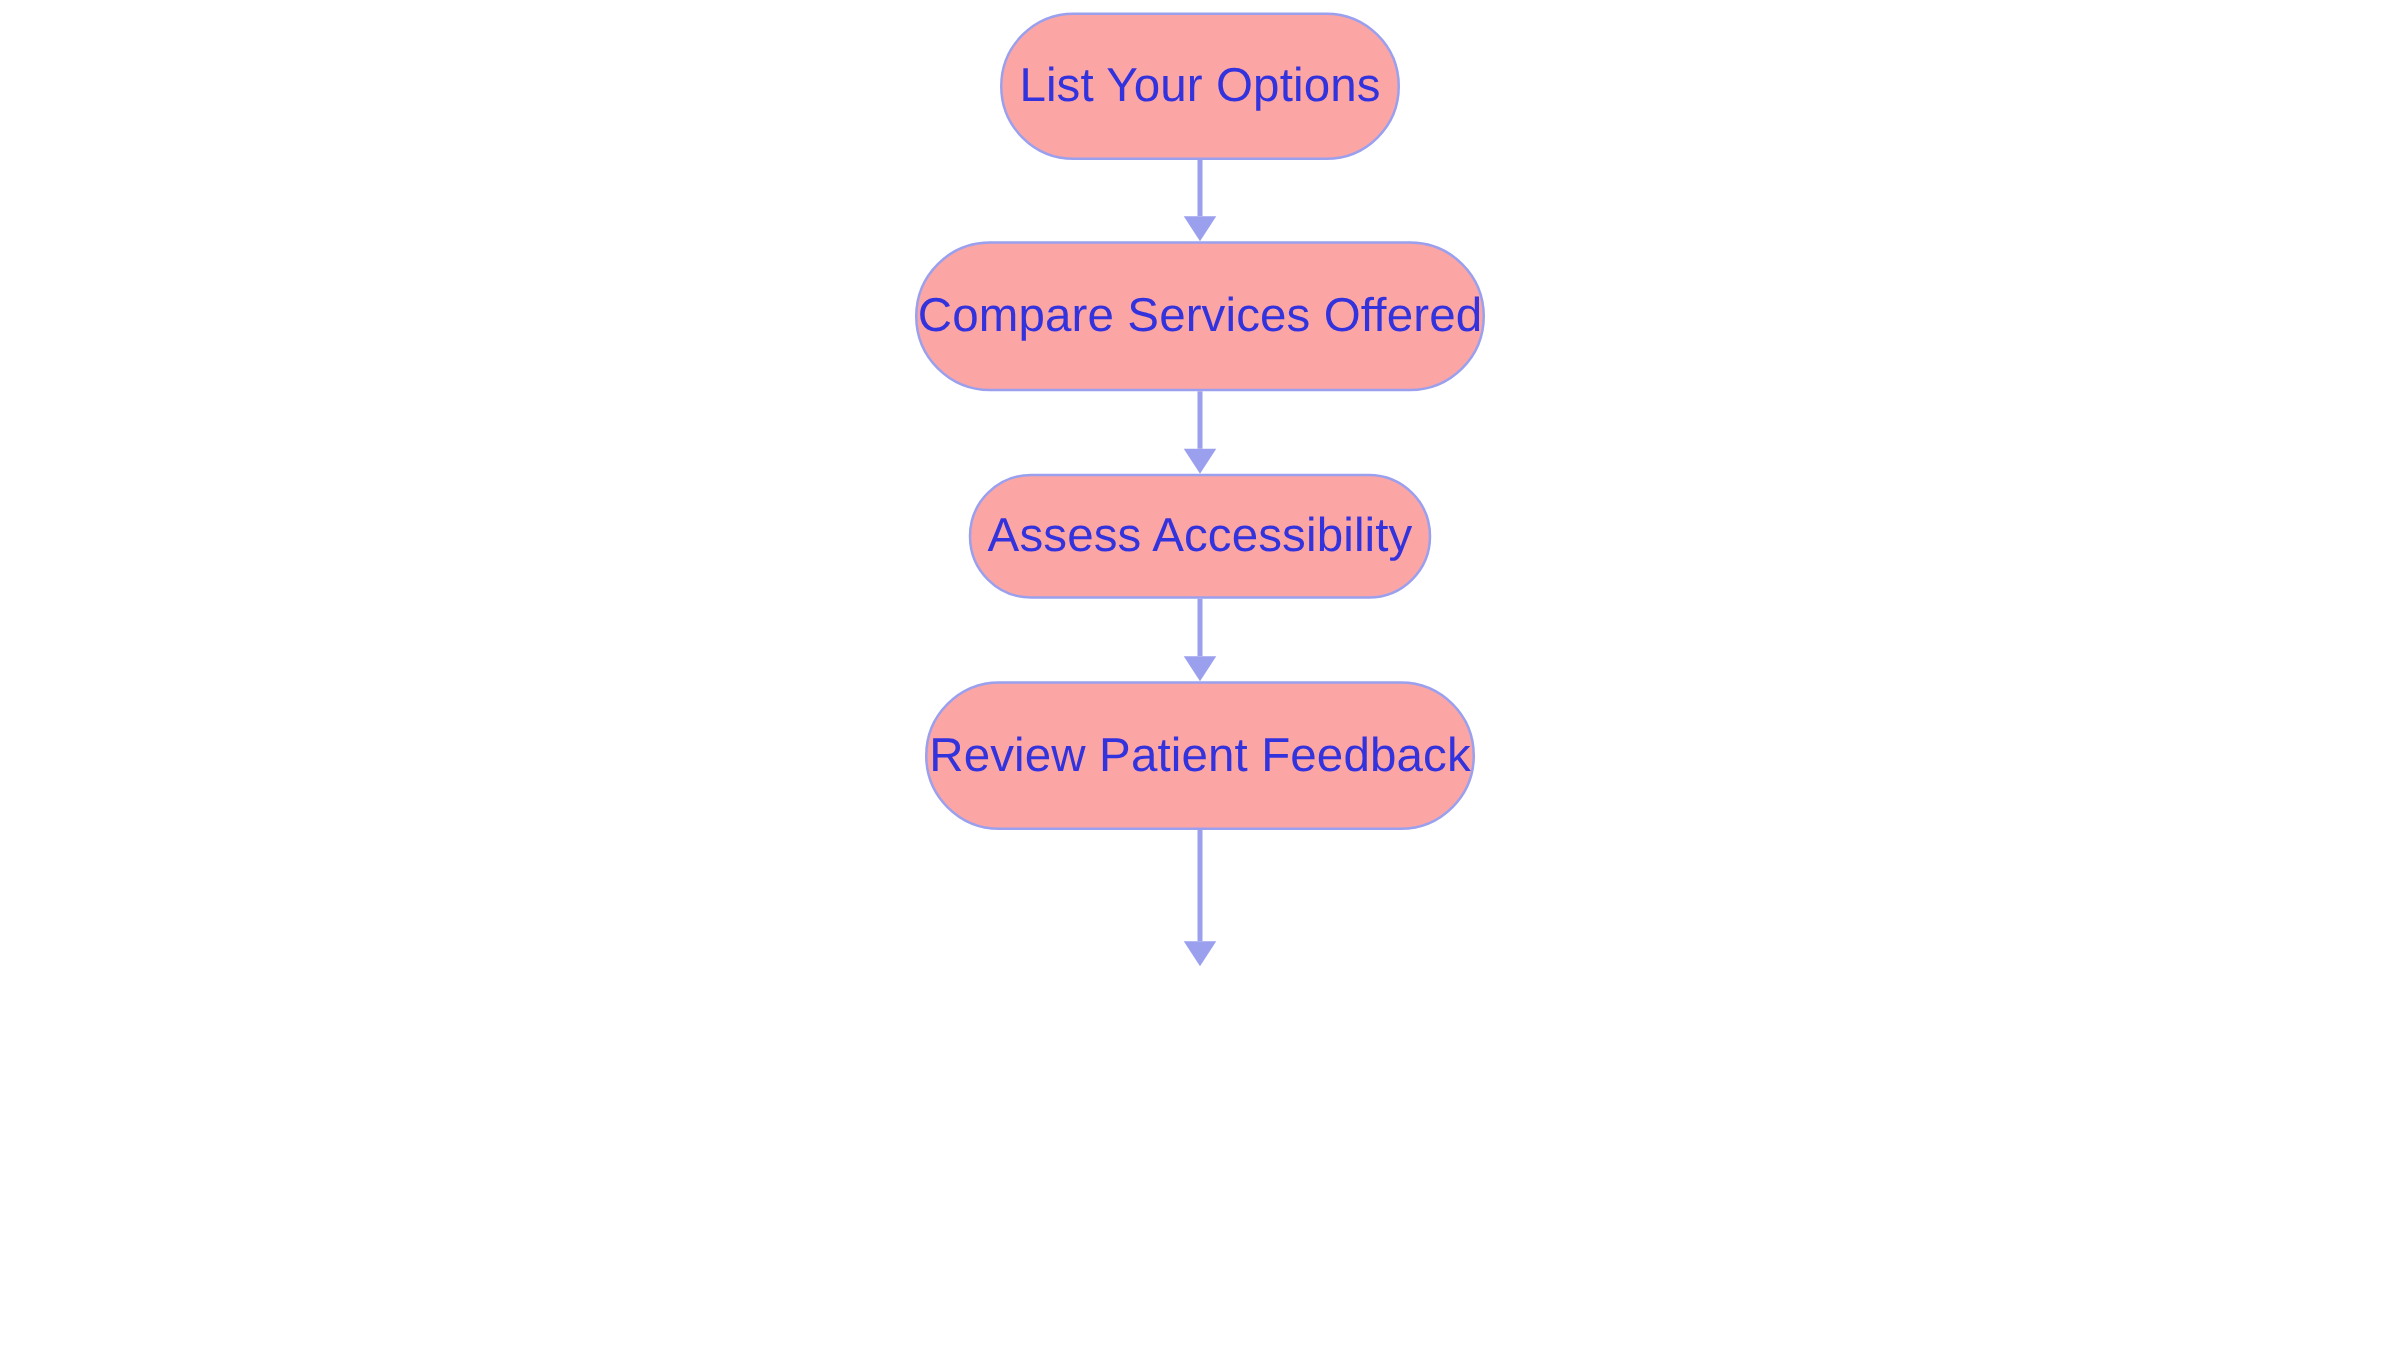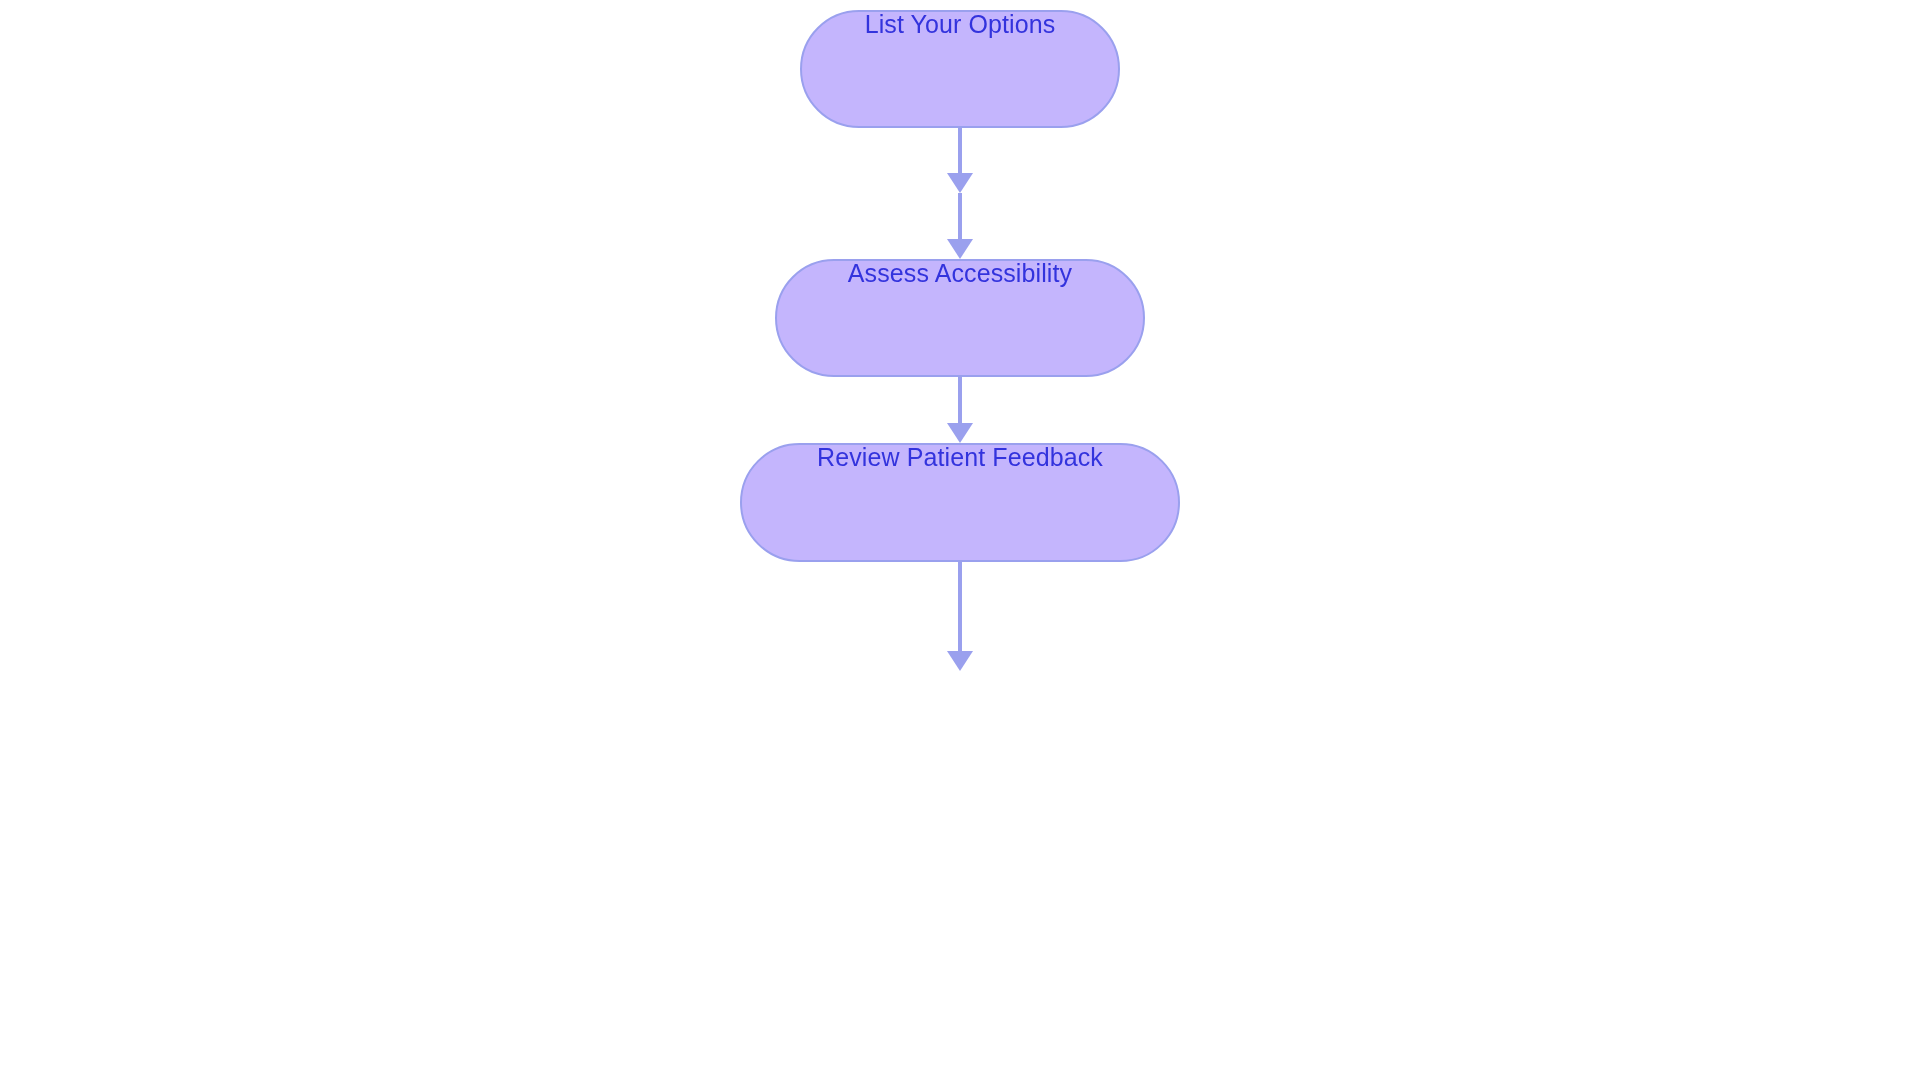--- a/index.html
+++ b/index.html
@@ -28,43 +28,44 @@
     top: 0;
     width: 1920px;
     height: 1083px;
     display: flex;
     flex-direction: column;
     align-items: center;
   }
 
   .flow-node {
     box-sizing: border-box;
-    background: #c4b5fd;
+    background: #fca5a5;
     border: 2px solid #9aa0ee;
     border-radius: 999px;
     display: flex;
+    align-items: center;
     justify-content: center;
     color: #3333dd;
     font-family: "Liberation Sans", sans-serif;
-    font-size: 25px;
+    font-size: 38px;
     font-weight: 400;
     letter-spacing: 0.1px;
     white-space: nowrap;
     padding: 0 46px;
   }
 
   .node-label {
     display: block;
     line-height: 1;
   }
 
   
   .flow-node.n0 { width: 320px; height: 118px; margin-top: 10px; }
   .flow-node.n1 { width: 456px; height: 120px; }
-  .flow-node.n2 { width: 370px; height: 118px; }
+  .flow-node.n2 { width: 370px; height: 100px; }
   .flow-node.n3 { width: 440px; height: 119px; }
   .flow-node.n4 { width: 400px; height: 120px; }
 
   .flow-connector {
     position: relative;
     width: 30px;
     display: flex;
     flex-direction: column;
     align-items: center;
     justify-content: flex-start;
@@ -97,20 +98,23 @@
 
     <div class="flow-node n0">
       <span class="node-label">List Your Options</span>
     </div>
 
     <div class="flow-connector c0">
       <div class="conn-line"></div>
       <div class="conn-head"></div>
     </div>
 
+    <div class="flow-node n1">
+      <span class="node-label">Compare Services Offered</span>
+    </div>
 
     <div class="flow-connector c1">
       <div class="conn-line"></div>
       <div class="conn-head"></div>
     </div>
 
     <div class="flow-node n2">
       <span class="node-label">Assess Accessibility</span>
     </div>
 

